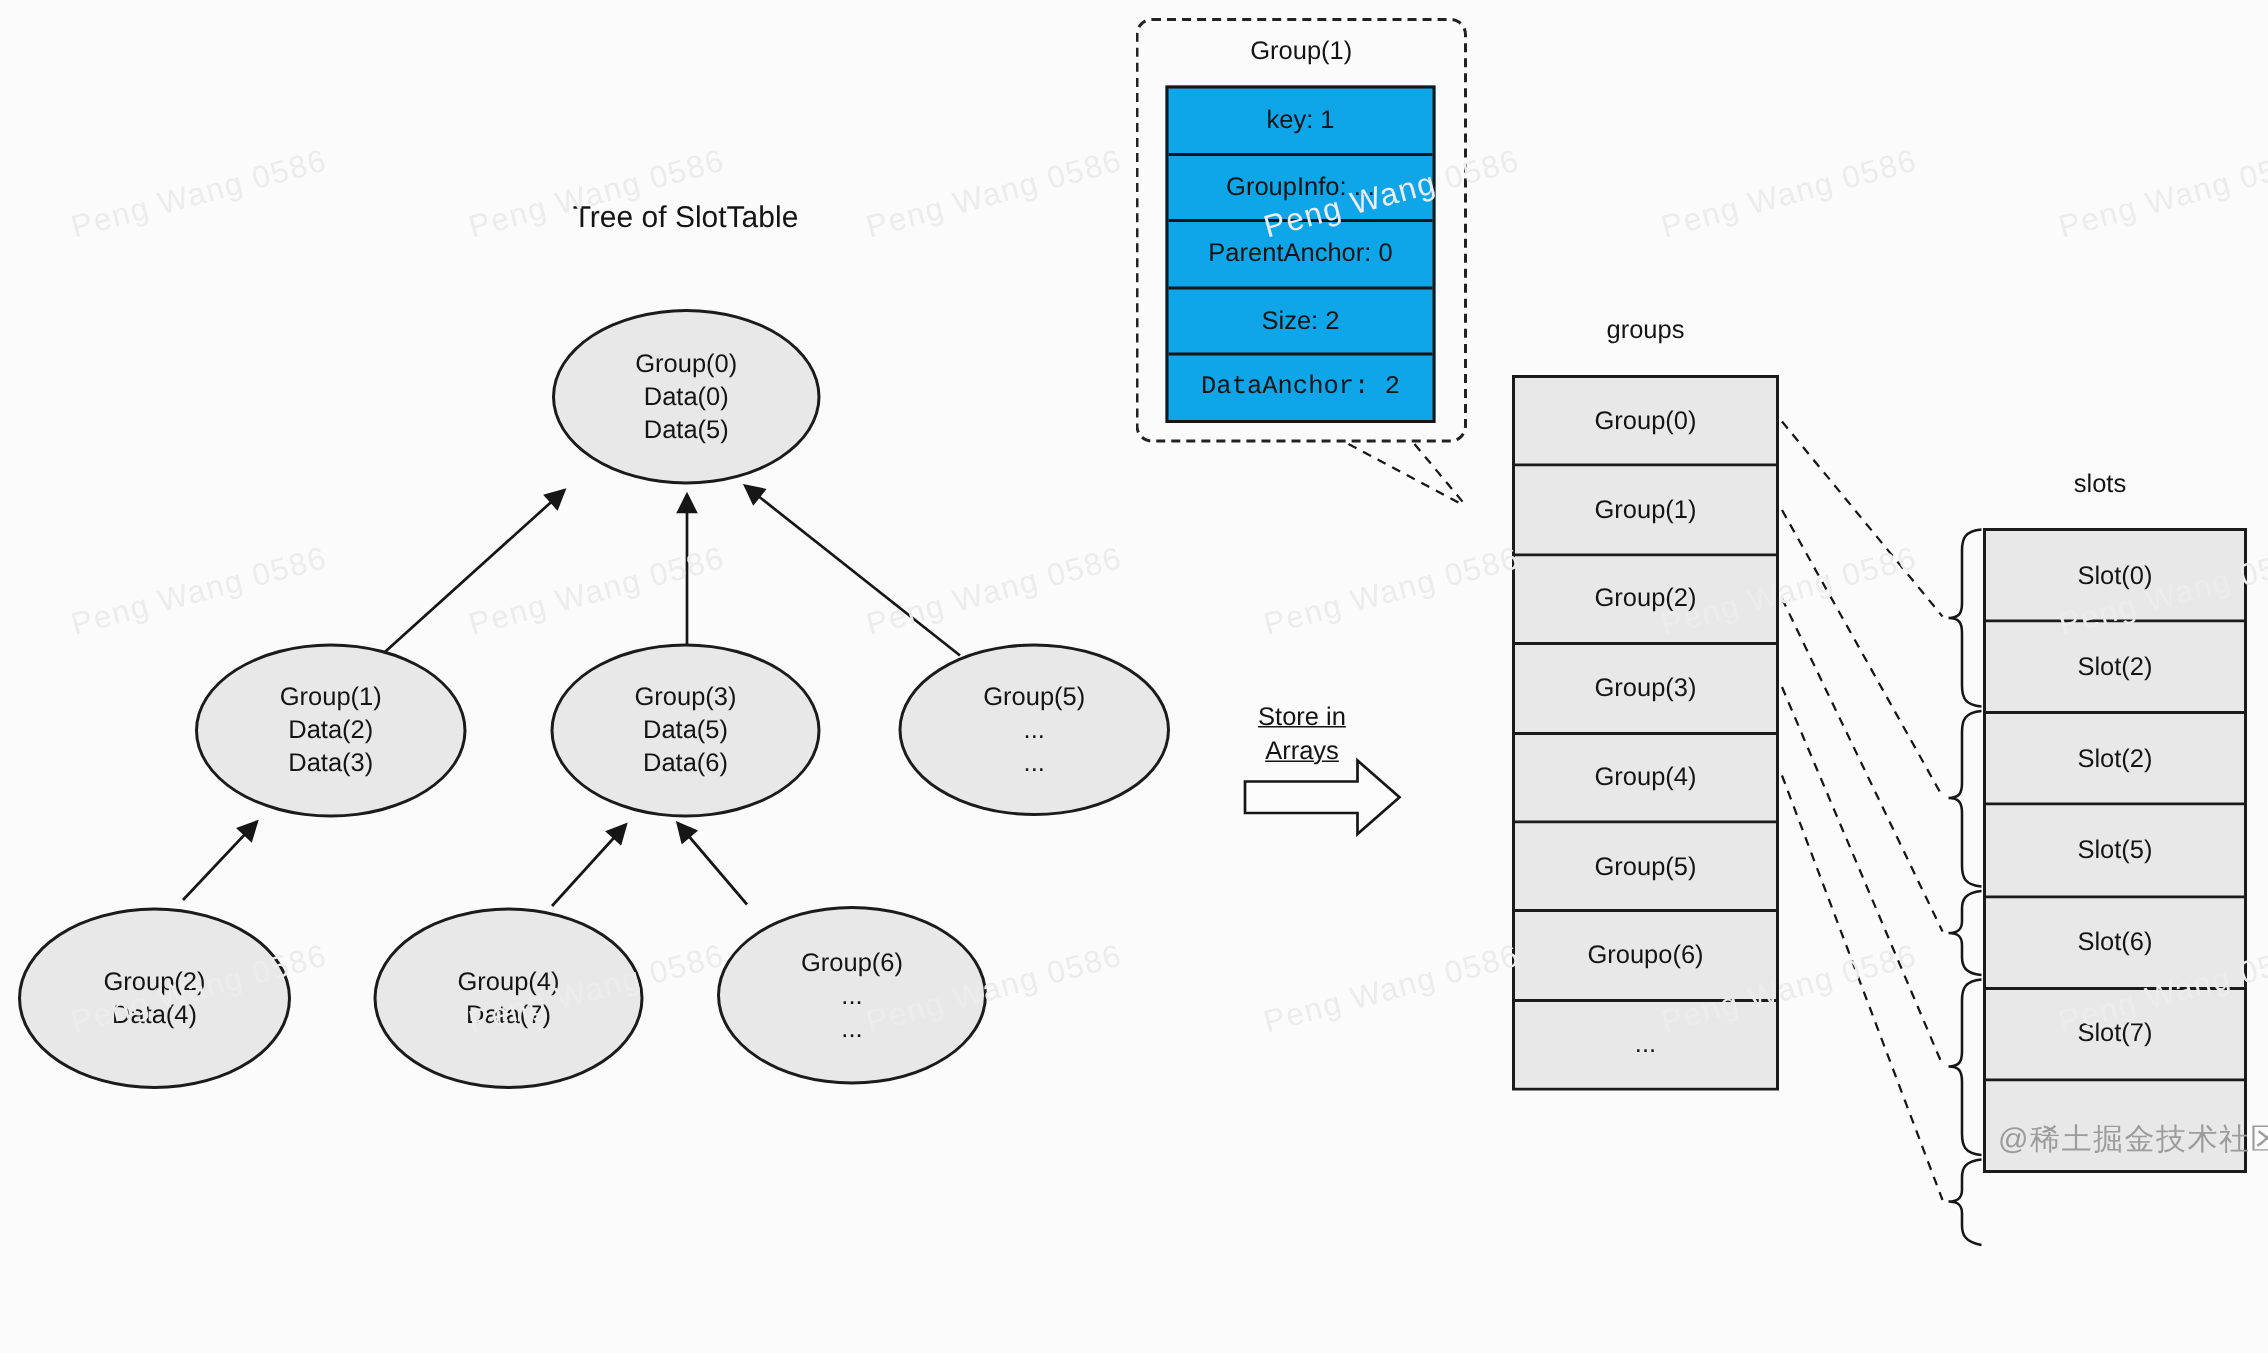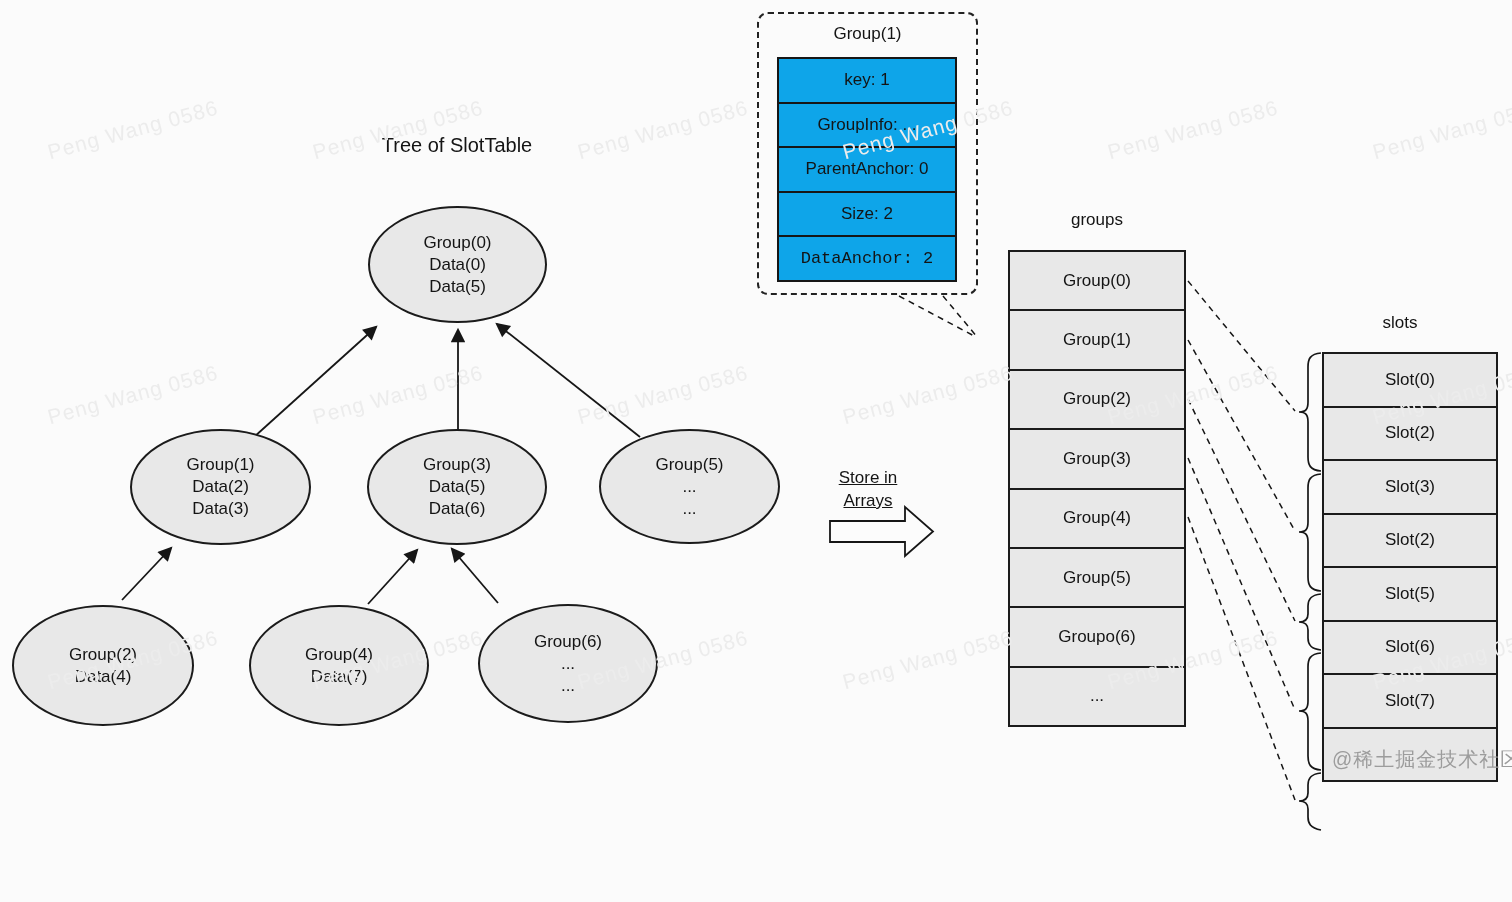--- a/index.html
+++ b/index.html
@@ -151,21 +151,20 @@
       <div class="cell">Group(4)</div>
       <div class="cell">Group(5)</div>
       <div class="cell">Groupo(6)</div>
       <div class="cell">...</div>
     </div>
 
   <div class="array-title slots-title">slots</div>
   <div class="array-col slots-col" id="slots-col">
       <div class="cell">Slot(0)</div>
       <div class="cell">Slot(2)</div>
-      <div class="cell">Slot(3)</div>
       <div class="cell">Slot(2)</div>
       <div class="cell">Slot(5)</div>
       <div class="cell">Slot(6)</div>
       <div class="cell">Slot(7)</div>
       <div class="cell badge-cell">
         <span class="badge">@稀土掘金技术社区</span>
       </div>
     </div>
 
   <div id="watermarks">

